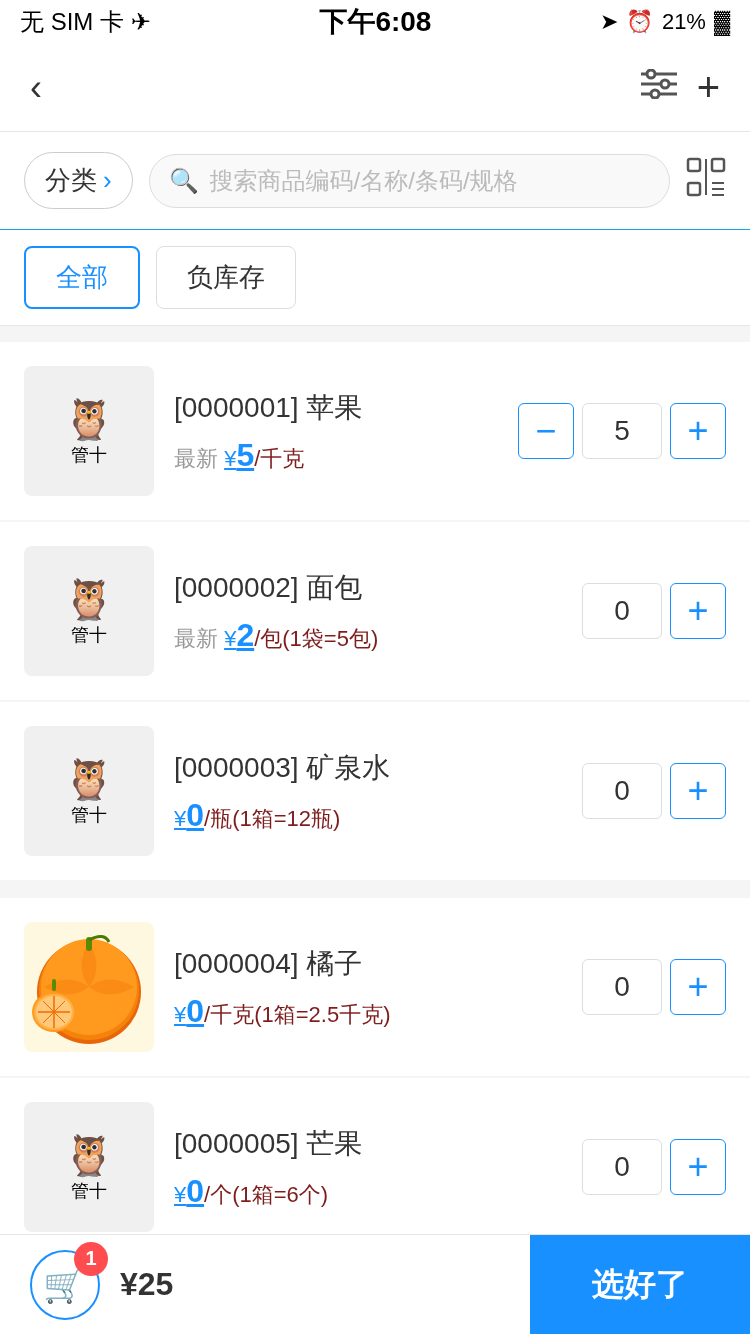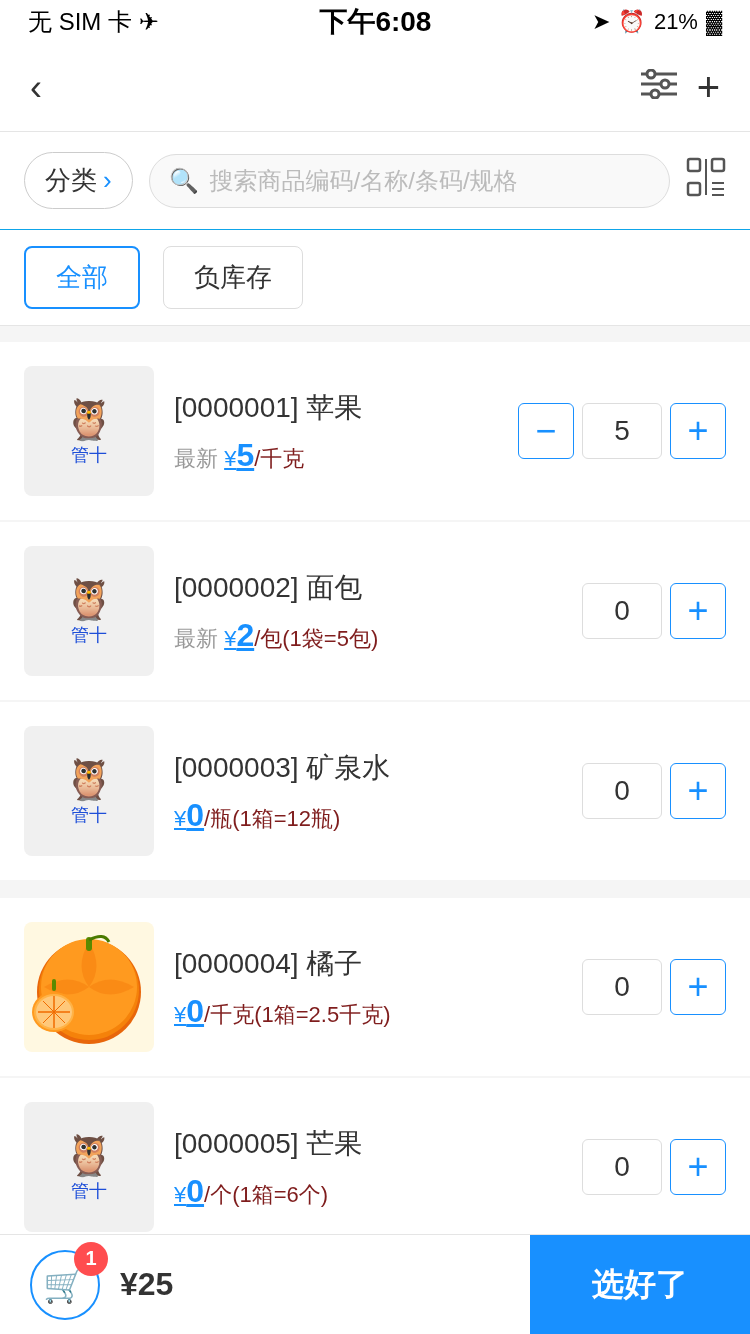--- a/index.html
+++ b/index.html
@@ -13,21 +13,21 @@
       font-size: 28px;
     }
 
     
     .status-bar {
       background: #fff;
       height: 44px;
       display: flex;
       align-items: center;
       justify-content: space-between;
-      padding: 0 28px;
+      padding: 0 20px;
       font-size: 24px;
       font-weight: 500;
     }
     .status-left { display: flex; align-items: center; gap: 10px; }
     .status-center { font-size: 28px; font-weight: 600; }
     .status-right { display: flex; align-items: center; gap: 8px; font-size: 22px; }
 
     
     .nav-bar {
       background: #fff;
@@ -86,21 +86,21 @@
     .scan-icon {
       font-size: 34px;
       color: #555;
     }
 
     
     .tab-bar {
       background: #fff;
       display: flex;
       padding: 16px 24px;
-      gap: 23px;
+      gap: 16px;
       border-bottom: 1px solid #e5e5e5;
     }
     .tab-btn {
       padding: 12px 30px;
       border-radius: 8px;
       font-size: 26px;
       border: 1px solid #ddd;
       background: #fff;
       color: #333;
       cursor: pointer;
@@ -140,21 +140,21 @@
       flex-direction: column;
       align-items: center;
       justify-content: center;
     }
     .owl-icon {
       font-size: 40px;
       color: #aaa;
     }
     .owl-text {
       font-size: 18px;
-      color: #1d4ed8;
+      color: #000000;
     }
     .product-info {
       flex: 1;
       min-width: 0;
     }
     .product-name {
       font-size: 28px;
       color: #333;
       margin-bottom: 10px;
       font-weight: 500;

